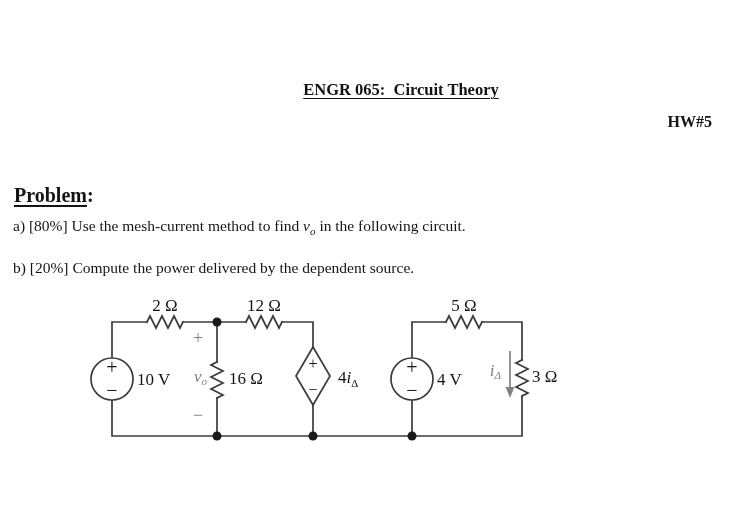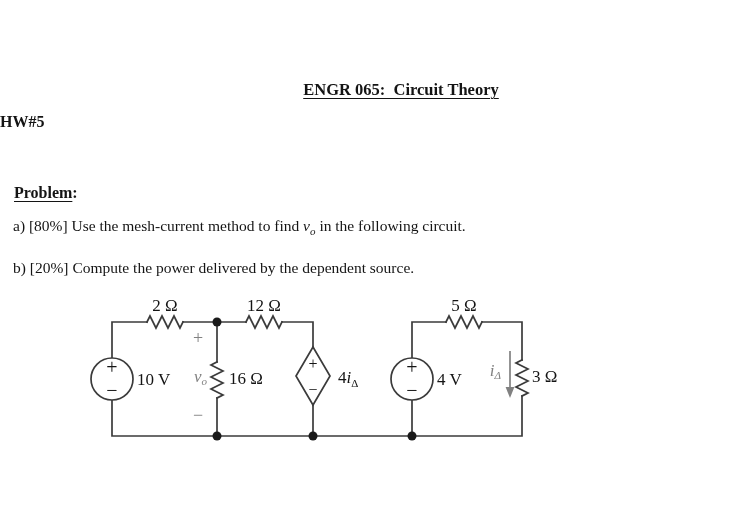--- a/index.html
+++ b/index.html
@@ -23,26 +23,26 @@
     text-align: center;
     font-size: 16.5px; font-weight: bold; padding-left: 45px;
   }
   .title-text {
     text-decoration: underline;
     text-underline-offset: 3px;
     white-space: pre;
   }
   .hw-row {
     top: 113px; left: 0; width: 712px;
-    text-align: left;
+    text-align: right;
     font-size: 16px; font-weight: bold;
   }
   .problem-heading {
     top: 184px; left: 14px;
-    font-size: 16px; font-weight: bold;
+    font-size: 20px; font-weight: bold;
   }
   .problem-heading .u {
     text-decoration: underline;
     text-underline-offset: 3px;
   }
   .part { font-size: 15.5px; text-align: center; }
   .part-a { top: 217px; left: 13px; }
   .part-b { top: 259px; left: 13px; }
   .part i { font-style: italic; }
   .part sub { font-size: 11px; line-height: 0; }

